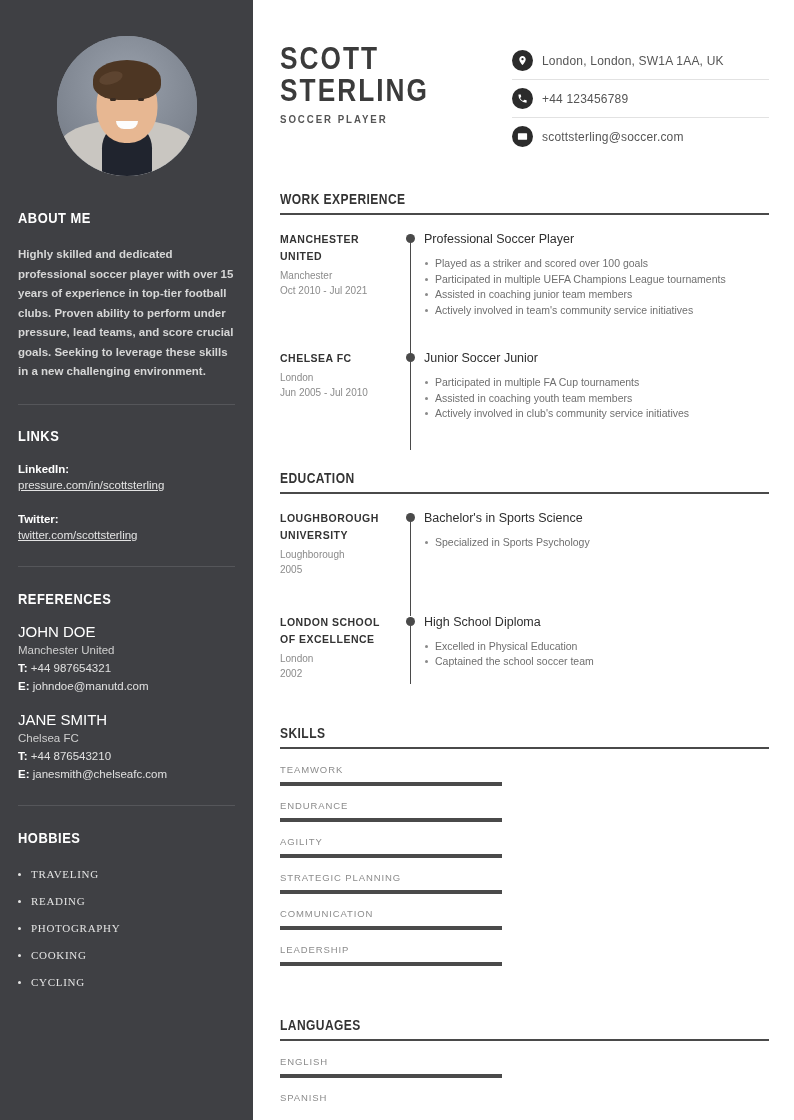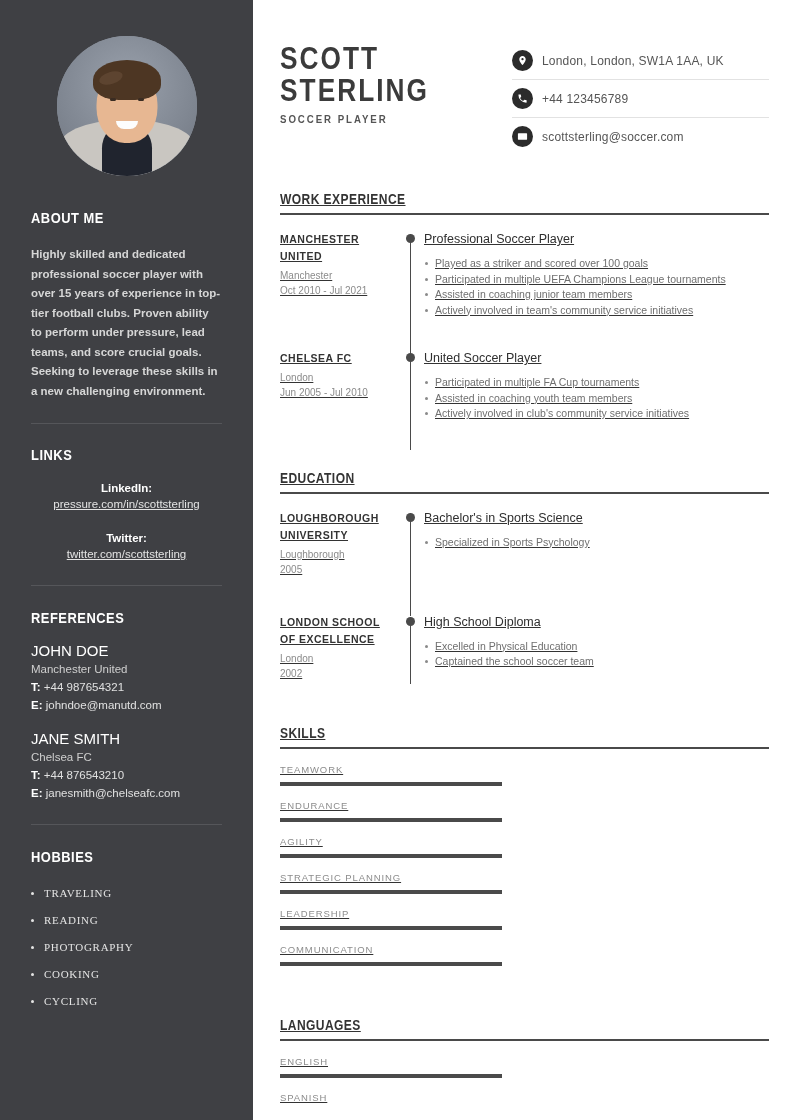--- a/index.html
+++ b/index.html
@@ -11,21 +11,21 @@
     display:flex;
     overflow:hidden;
   }
 
   
   .sidebar {
     width:253px;
     flex:0 0 253px;
     background:#3f4044;
     color:#e8e8e8;
-    padding:0 31px;
+    padding:0 18px;
     height:1120px;
   }
   .avatar-wrap {
     margin-top:36px;
     display:flex;
     justify-content:center;
   }
   .avatar {
     width:140px; height:140px;
     border-radius:50%;
@@ -109,21 +109,21 @@
     line-height:19.5px;
     color:#d6d6d6;
     font-weight:bold;
   }
   .side-div {
     height:1px;
     background:#55565a;
     margin:22px 0 0 0;
   }
   .links-h { margin-top:22px; }
-  .link-block { margin-top:17px;text-align:center; }
+  .link-block { margin-top:17px; }
   .link-label {
     font-size:11.5px;
     font-weight:bold;
     color:#ffffff;
     line-height:16px;
   }
   .link-url {
     font-size:11.5px;
     color:#e3e3e3;
     text-decoration:underline;
@@ -217,21 +217,21 @@
     border-radius:50%;
     background:#2b2b2b;
     flex:0 0 21px;
     display:flex;
     align-items:center;
     justify-content:center;
   }
   .c-ico svg { width:11px; height:11px; fill:#fff; }
   .c-txt { font-size:12px; color:#555; letter-spacing:0.2px; }
 
-  .sec { margin-top:28px;text-decoration:underline; }
+  .sec { margin-top:28px; }
   .sec-h {
     font-family:"Liberation Sans Narrow","Liberation Sans",sans-serif;
     font-weight:bold;
     font-size:14px;
     letter-spacing:0.5px;
     color:#333;
     text-transform:uppercase;
     transform:scaleX(0.86);
     transform-origin:left center;
   }
@@ -438,21 +438,21 @@
       <div class="e-left">
         <div class="e-org">CHELSEA FC</div>
         <div class="e-loc">London</div>
         <div class="e-date">Jun 2005 - Jul 2010</div>
       </div>
       <div class="e-mid">
         <span class="tl" style="height:97px"></span>
         <span class="dot"></span>
       </div>
       <div class="e-right">
-        <div class="e-title">United Soccer Player</div>
+        <div class="e-title">Junior Soccer Junior</div>
         <div class="e-bullets">
           <div class="e-bullet">Participated in multiple FA Cup tournaments</div>
           <div class="e-bullet">Assisted in coaching youth team members</div>
           <div class="e-bullet">Actively involved in club's community service initiatives</div>
         </div>
       </div>
     </div>
   </section>
 
   <section class="sec" style="margin-top:48px">
@@ -519,27 +519,27 @@
             <div class="m-fill" style="width: 100%;"></div>
           </div>
       </div>
       <div class="meter">
         <div class="m-label">STRATEGIC PLANNING</div>
         <div class="m-track">
             <div class="m-fill" style="width: 100%;"></div>
           </div>
       </div>
       <div class="meter">
+        <div class="m-label">COMMUNICATION</div>
+        <div class="m-track">
+            <div class="m-fill" style="width: 100%;"></div>
+          </div>
+      </div>
+      <div class="meter">
         <div class="m-label">LEADERSHIP</div>
-        <div class="m-track">
-            <div class="m-fill" style="width: 100%;"></div>
-          </div>
-      </div>
-      <div class="meter">
-        <div class="m-label">COMMUNICATION</div>
         <div class="m-track">
             <div class="m-fill" style="width: 100%;"></div>
           </div>
       </div>
     </div>
   </section>
 
   <section class="sec" style="margin-top:38px">
     <div class="sec-h">LANGUAGES</div>
     <div class="sec-rule"></div>

